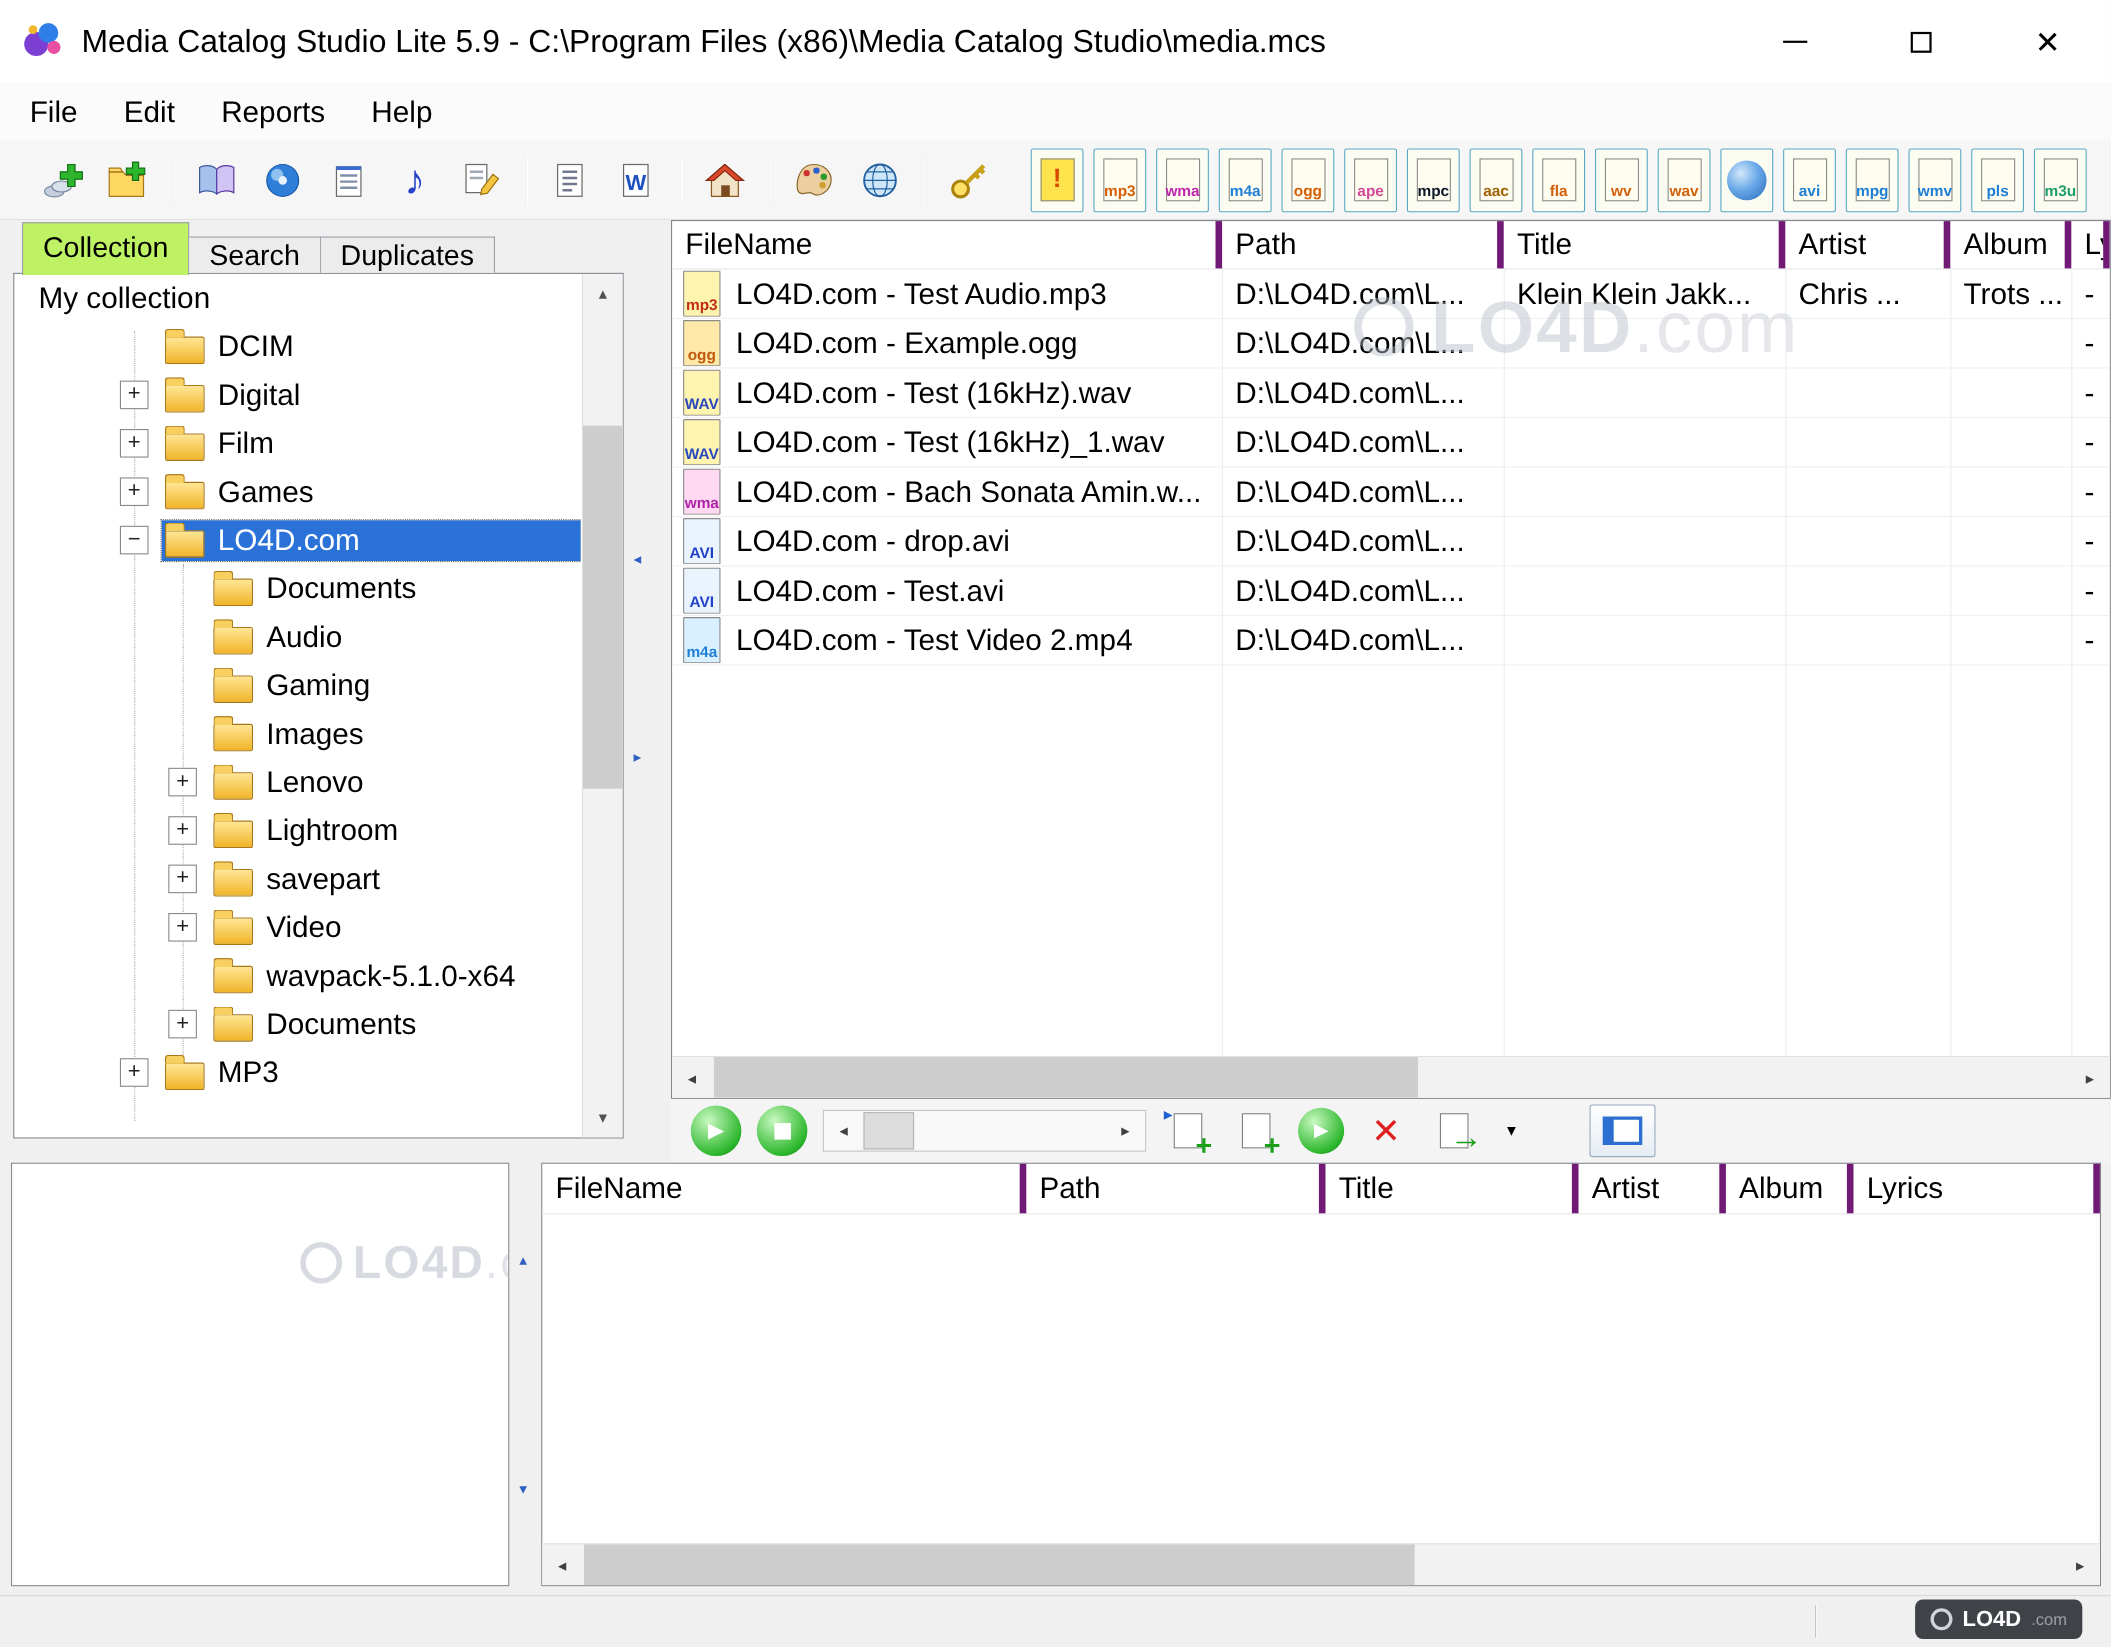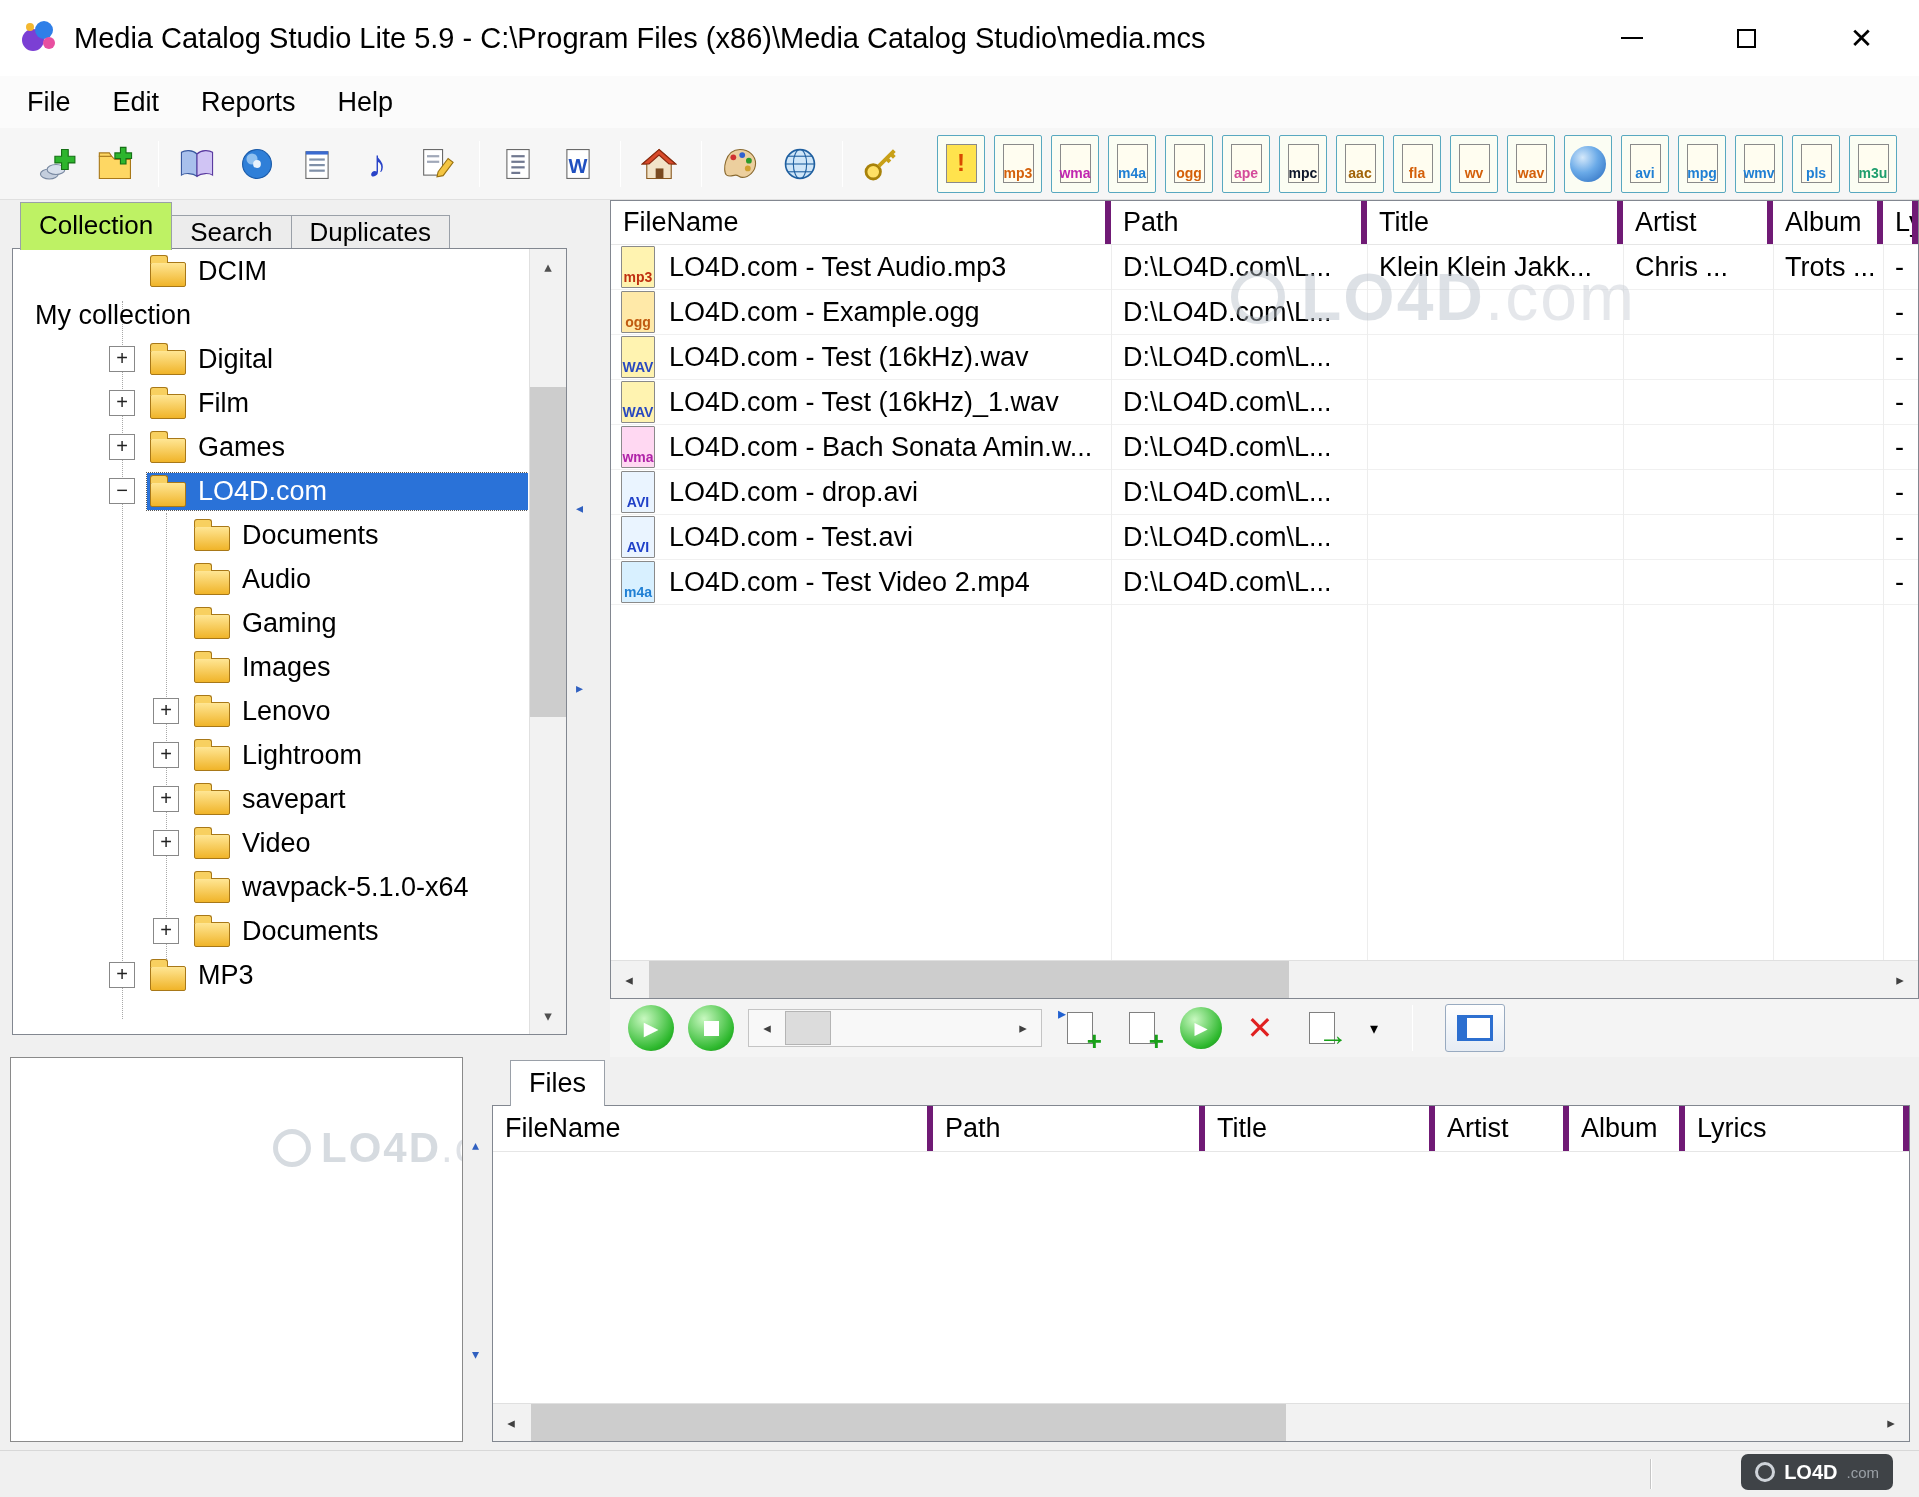--- a/index.html
+++ b/index.html
@@ -441,31 +441,31 @@
 
           <div class="tab">
             <span>Duplicates</span>
           </div>
 
       </div>
       <div class="treebox">
         <div class="treepad">
           <div class="guide g1"></div>
           <div class="guide g2"></div>
-          <div class="trow" data-level="1">
-              <span class="exp"></span>
-              <span class="rowbody">
-                <span class="folder"></span>
-                <span class="tlabel">DCIM</span>
-              </span>
-            </div>
-
-            <div class="trow root">
+          <div class="trow root">
             <span class="tlabel">My collection</span>
           </div>
+
+            <div class="trow" data-level="1">
+              <span class="exp"></span>
+              <span class="rowbody">
+                <span class="folder"></span>
+                <span class="tlabel">DCIM</span>
+              </span>
+            </div>
 
             <div class="trow" data-level="1">
               <span class="exp">+</span>
               <span class="rowbody">
                 <span class="folder"></span>
                 <span class="tlabel">Digital</span>
               </span>
             </div>
 
             <div class="trow" data-level="1">
@@ -796,25 +796,20 @@
       <div class="wm-prev">
         <span class="wm-ring"></span>
         <span class="wm-text"><span>LO4D</span><span class="dim">.com</span></span>
       </div>
     </div>
     <div class="bsplit">
       <span class="bspl-a t">▴</span>
       <span class="bspl-a b">▾</span>
     </div>
     <div class="files-col">
-      <div class="ftabs">
-        <div class="ftab">
-          <span>Files</span>
-        </div>
-      </div>
       <div class="ftable">
         <div class="fhead grid6b">
 
             <div class="hcell">
               <span>FileName</span>
             </div>
 
             <div class="hcell">
               <span>Path</span>
             </div>

